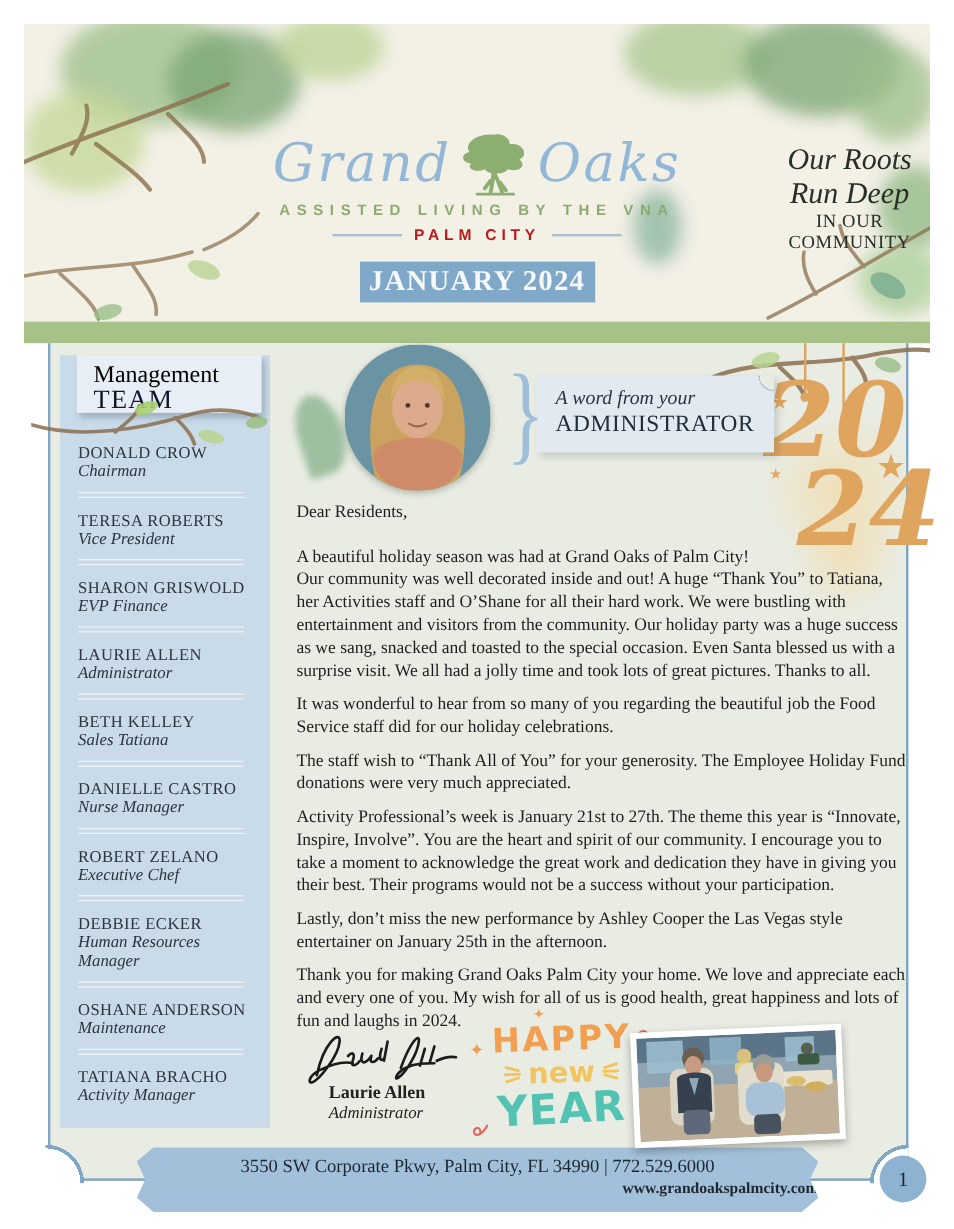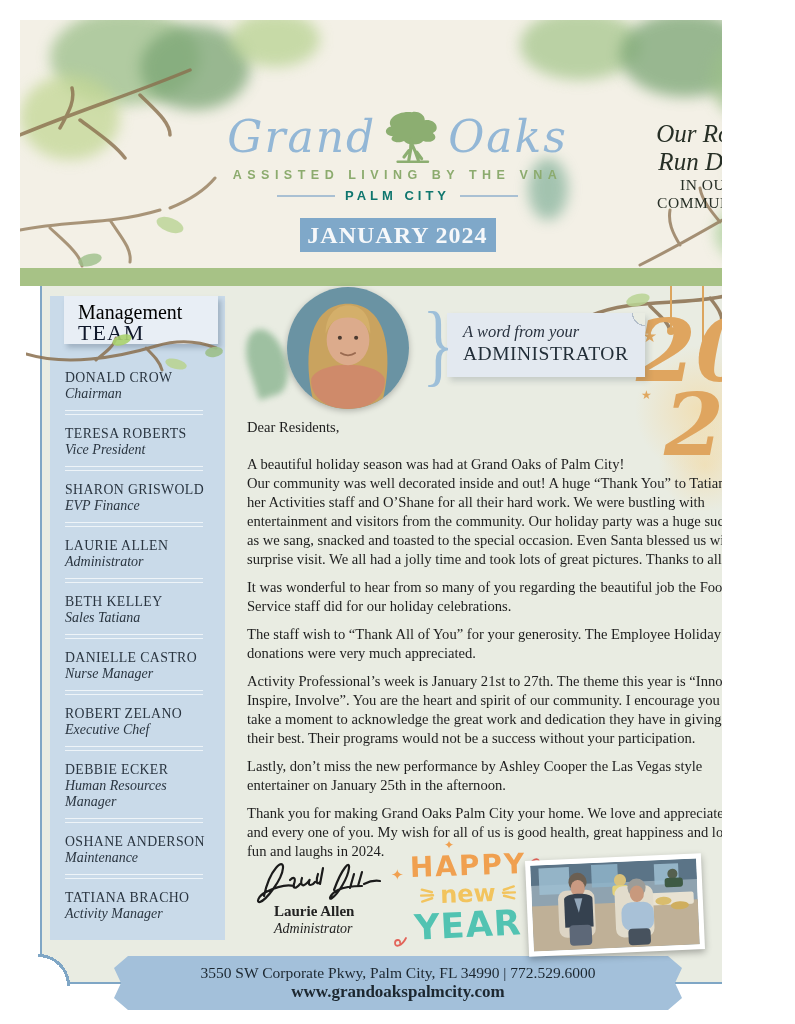--- a/index.html
+++ b/index.html
@@ -1,28 +1,28 @@
 <!DOCTYPE html>
 <html><head>
 <meta charset="utf-8">
 <style>
   html,body{margin:0;padding:0;background:#ffffff;}
-  .page{position:relative;width:722px;height:1024px;background:#ffffff;overflow:hidden;
+  .page{position:relative;width:795px;height:1024px;background:#ffffff;overflow:hidden;
         font-family:"Liberation Serif",serif;color:#1e1e1e;}
 
   
   .header{position:absolute;left:20px;top:20px;width:755px;height:248px;background:#f3f0e6;overflow:hidden;}
   .blob{position:absolute;border-radius:50%;filter:blur(7px);opacity:.75;}
   .branch{position:absolute;}
   .logo-row{position:absolute;left:0;right:0;top:88px;display:flex;justify-content:center;align-items:center;gap:4px;}
   .logo-script{font-family:"DejaVu Serif",serif;font-style:italic;font-size:44px;color:#93b7d6;letter-spacing:2px;line-height:1;}
   .logo-tagline{position:absolute;left:0;right:0;top:148px;text-align:center;font-family:"Liberation Sans",sans-serif;
                 font-size:12.5px;font-weight:600;letter-spacing:5.5px;color:#8cab6e;}
   .logo-loc{position:absolute;left:0;right:0;top:168px;display:flex;justify-content:center;align-items:center;gap:10px;
-            font-family:"Liberation Sans",sans-serif;font-size:13px;font-weight:bold;letter-spacing:4px;color:#0f766e;}
+            font-family:"Liberation Sans",sans-serif;font-size:13px;font-weight:bold;letter-spacing:4px;color:#b91c1c;}
   .loc-line{display:inline-block;width:58px;height:2px;background:#a9c0d3;}
   .issue-banner{position:absolute;left:50%;transform:translateX(-50%);top:198px;width:196px;height:34px;background:#7fa8c9;
                 color:#f6f8fa;text-align:center;line-height:34px;font-size:24px;font-weight:bold;letter-spacing:1px;}
   .motto{position:absolute;left:612px;top:100px;width:152px;text-align:center;color:#272f26;}
   .motto .it{font-style:italic;font-size:25px;line-height:28px;}
   .motto .caps{font-size:15.5px;line-height:18px;letter-spacing:.5px;}
   .green-bar{position:absolute;left:20px;top:268px;width:755px;height:18px;background:#a7c286;}
 
   
   .content-box{position:absolute;left:40px;top:286px;width:717px;height:698px;background:#e9ece2;
@@ -86,21 +86,21 @@
   
   .polaroid{position:absolute;left:527px;top:857px;width:176px;height:96px;background:#fff;padding:5px;box-sizing:border-box;
             transform:rotate(-2.5deg);box-shadow:0 3px 7px rgba(0,0,0,.3);z-index:5;}
   .polaroid svg{display:block;width:100%;height:100%;}
 
   
   .footer-bar{position:absolute;left:114px;top:956px;width:568px;height:54px;background:#a3c0da;z-index:4;
               text-align:center;color:#1c2730;
               clip-path:polygon(14px 0,calc(100% - 14px) 0,100% 22%,calc(100% - 7px) 50%,100% 78%,calc(100% - 14px) 100%,14px 100%,0 78%,7px 50%,0 22%);}
   .footer-bar .l1{font-size:15.5px;margin-top:8px;}
-  .footer-bar .l2{font-size:17px;font-weight:bold;}
+  .footer-bar .l2{font-size:13px;font-weight:bold;text-align:right;}
   .page-num{position:absolute;left:733px;top:963px;width:39px;height:39px;border-radius:50%;background:#8db2d2;
             text-align:center;line-height:39px;font-size:17px;color:#1c2730;z-index:6;}
 
   .leaf{position:absolute;border-radius:50% 50% 50% 0;filter:blur(3px);opacity:.7;z-index:1;}
 </style>
 </head>
 <body>
 
 <div class="page">
 

